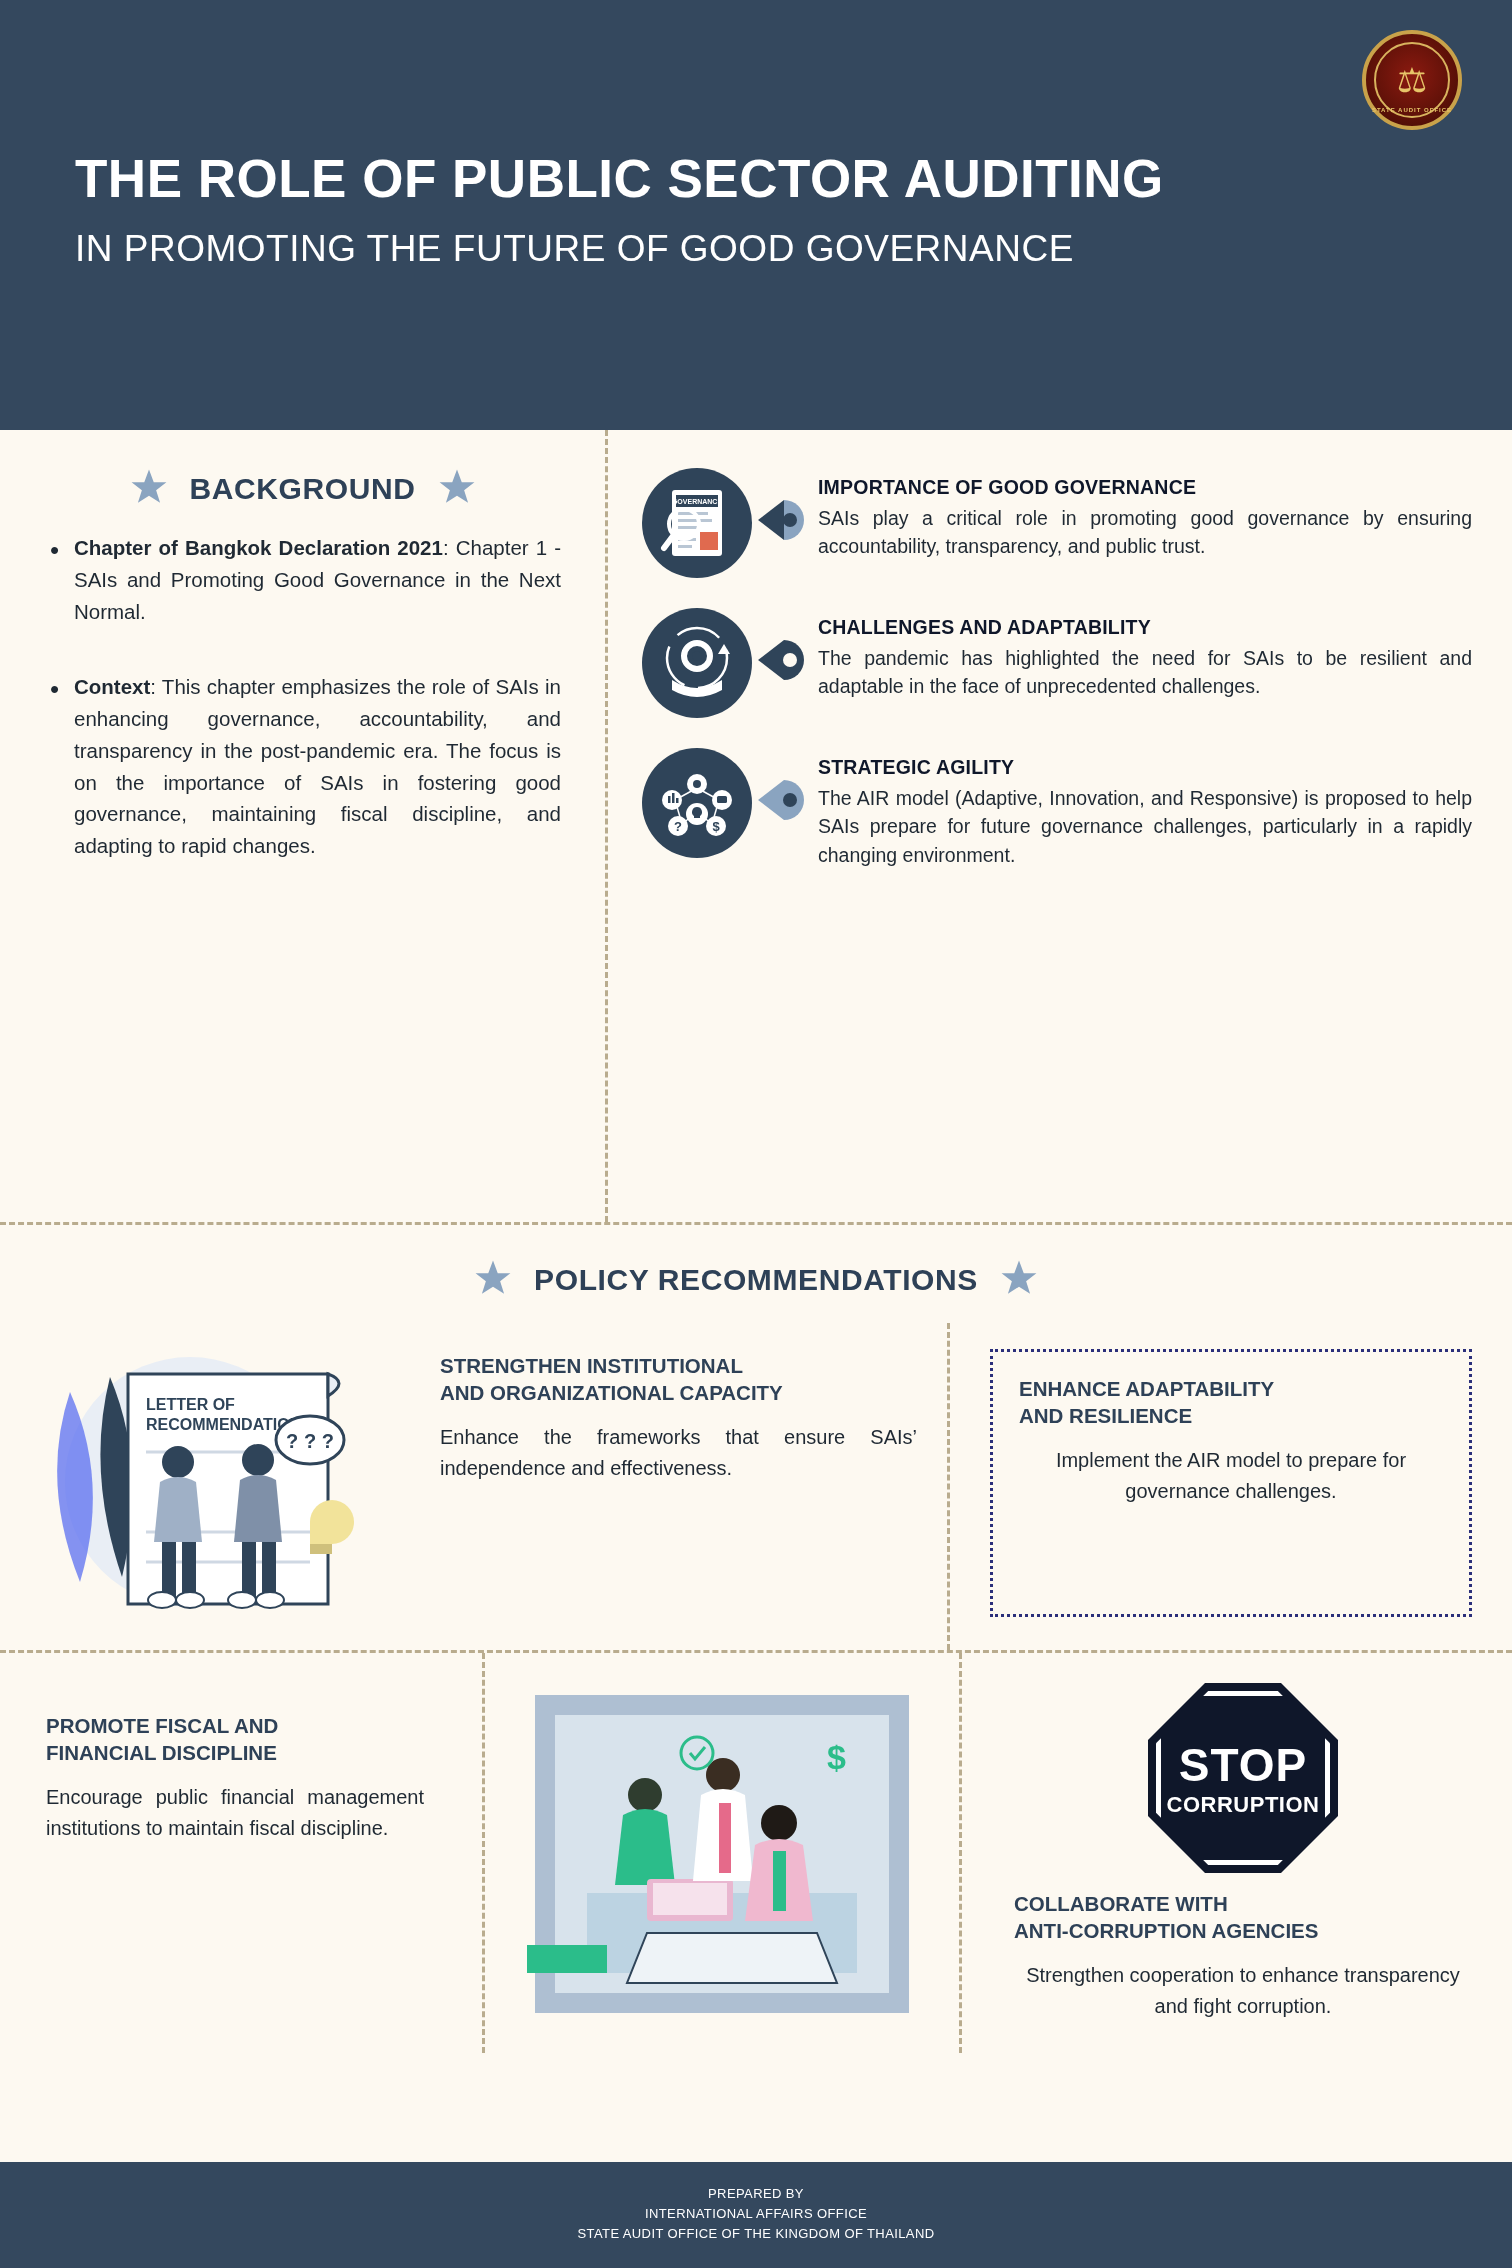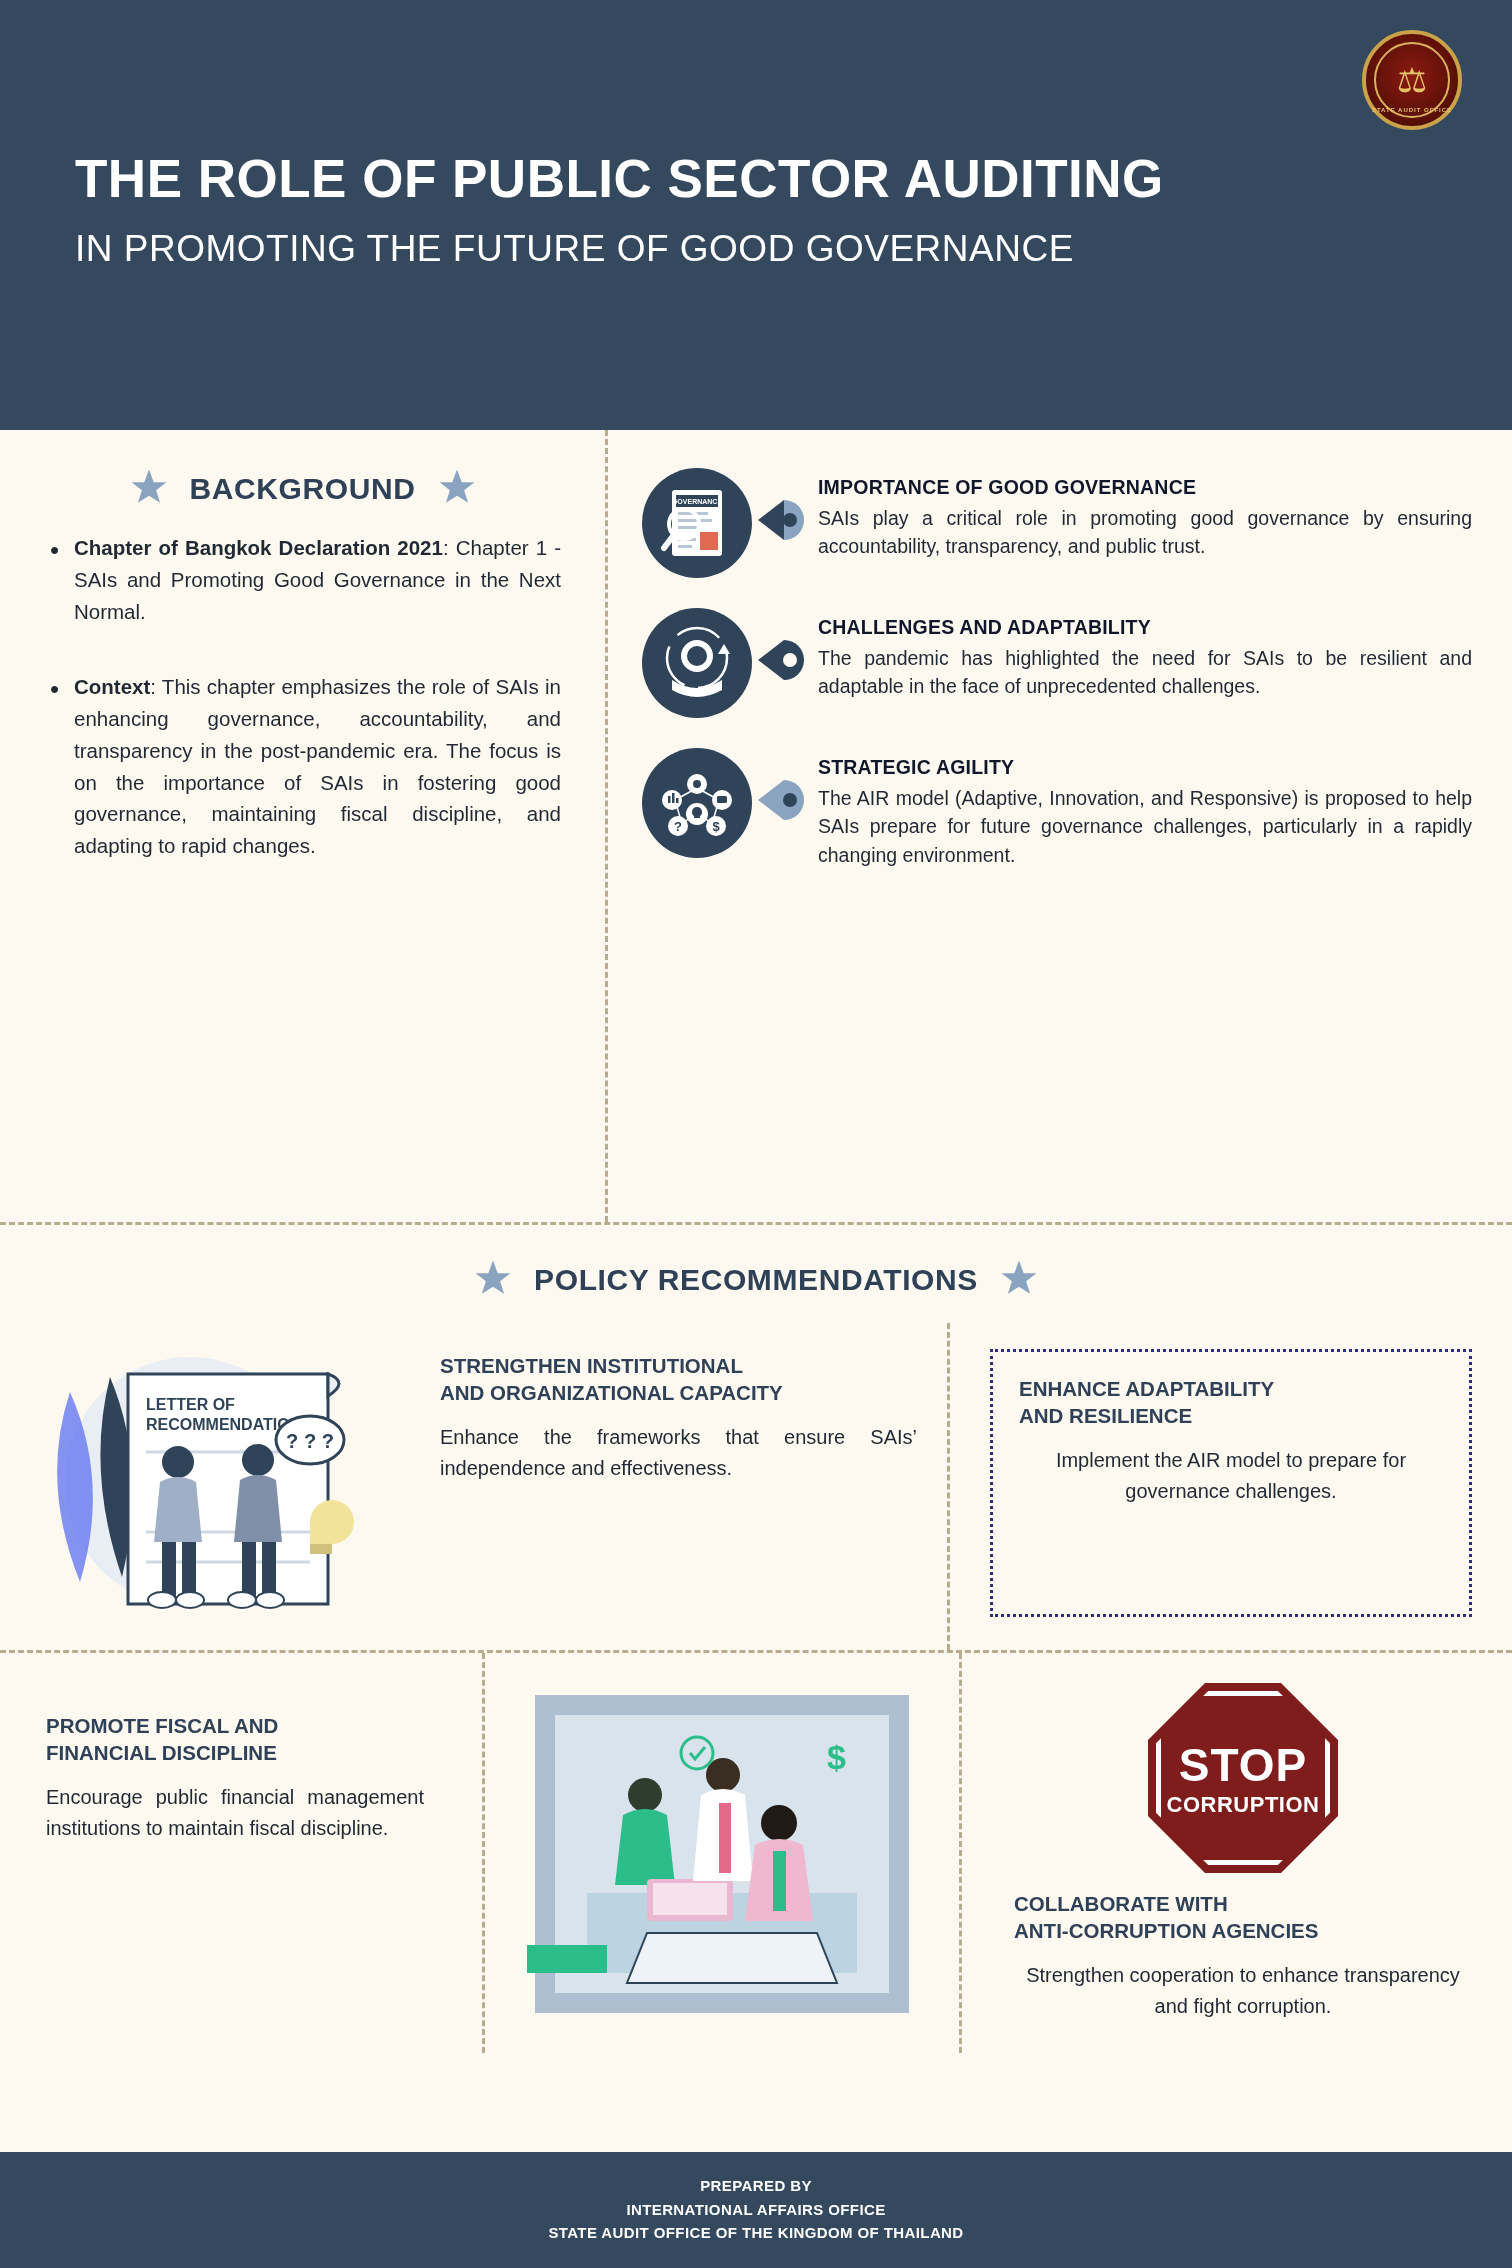--- a/index.html
+++ b/index.html
@@ -142,29 +142,29 @@
     width: 480px; display: flex; align-items: center; justify-content: center;
     border-left: 3px dashed #b9ac8e; border-right: 3px dashed #b9ac8e;
   }
   .pr2-cellC { flex: 1; padding: 30px 40px 0 40px; text-align: center; }
 
   
   .footer {
     position: absolute; bottom: 0; left: 0; width: 100%;
     background: #34485e; color: #fff;
     text-align: center; padding: 22px 0 24px 0;
-    font-size: 15px; font-weight: bold; line-height: 1.55;
+    font-size: 13px; font-weight: normal; line-height: 1.55;
     letter-spacing: 0.4px;
   }
 
   
   .illus { display:block; }
   .stop-sign {
     width: 190px; height: 190px;
-    background: #7f1d1d;
+    background: #0f172a;
     clip-path: polygon(30% 0%, 70% 0%, 100% 30%, 100% 70%, 70% 100%, 30% 100%, 0% 70%, 0% 30%);
     display: flex; flex-direction: column; align-items: center; justify-content: center;
     color: #fff; border: 0;
     position: relative;
   }
   .stop-sign .outer {
     position: absolute; inset: 8px;
     border: 5px solid #fff;
     clip-path: polygon(30% 0%, 70% 0%, 100% 30%, 100% 70%, 70% 100%, 30% 100%, 0% 70%, 0% 30%);
   }

